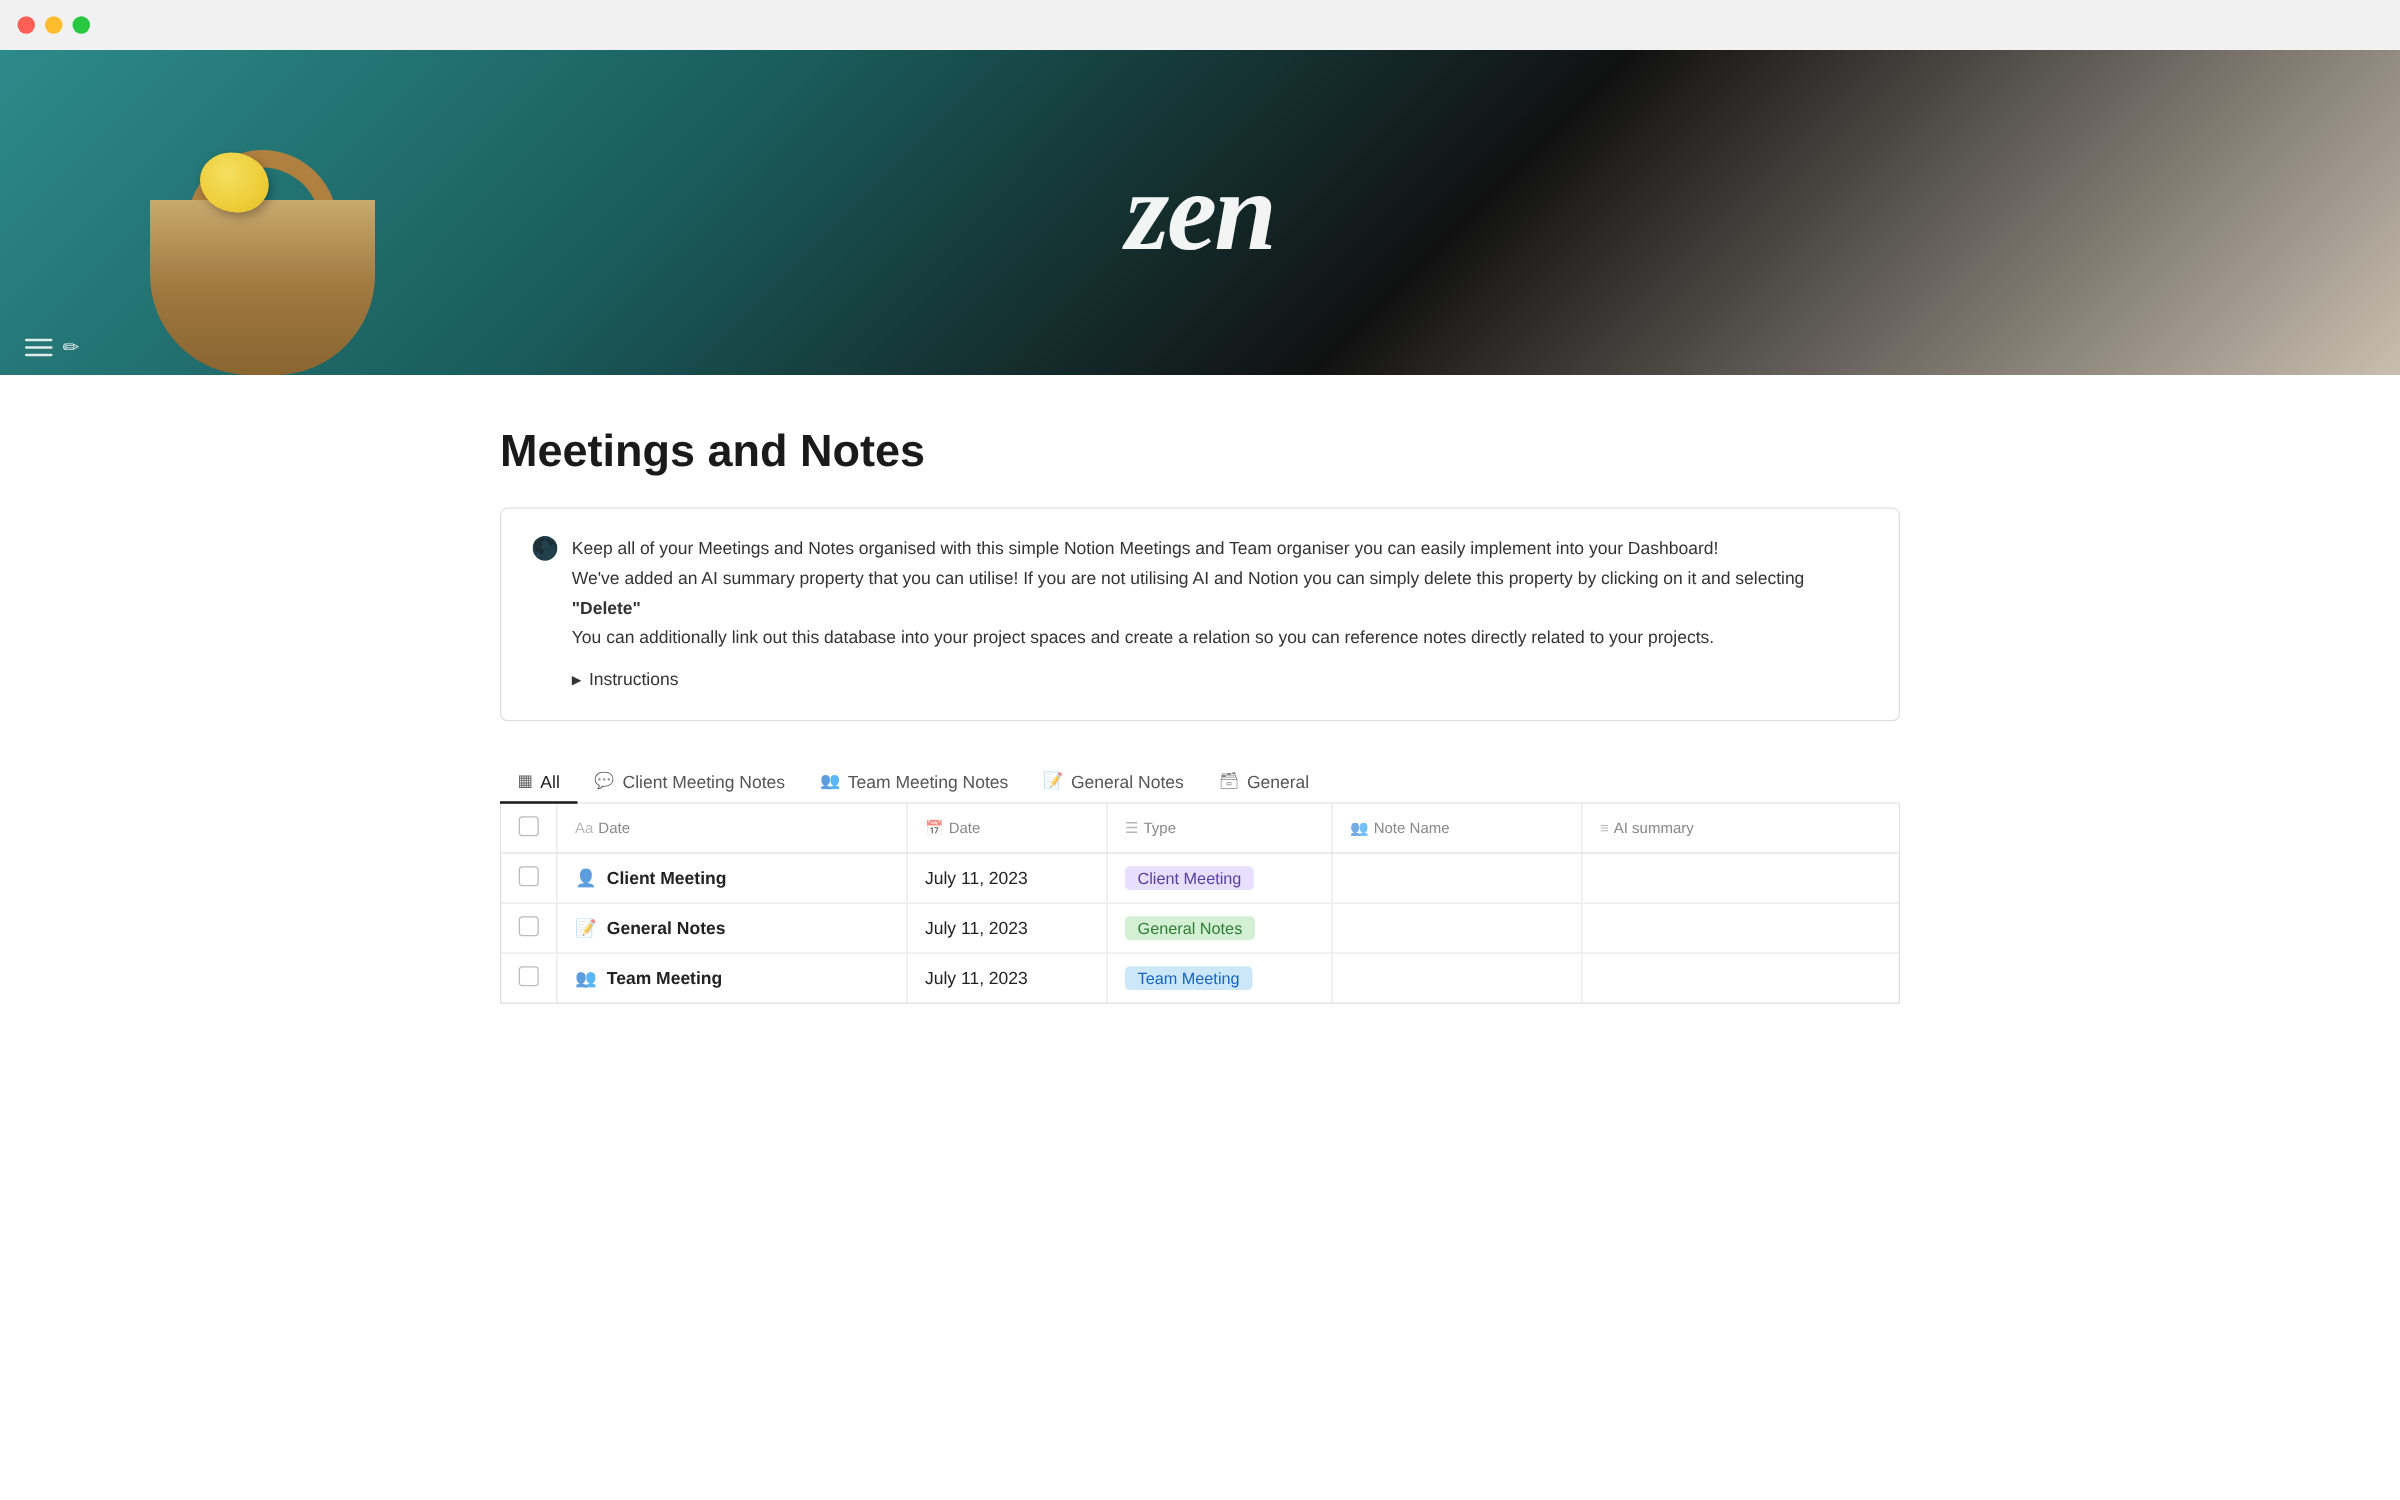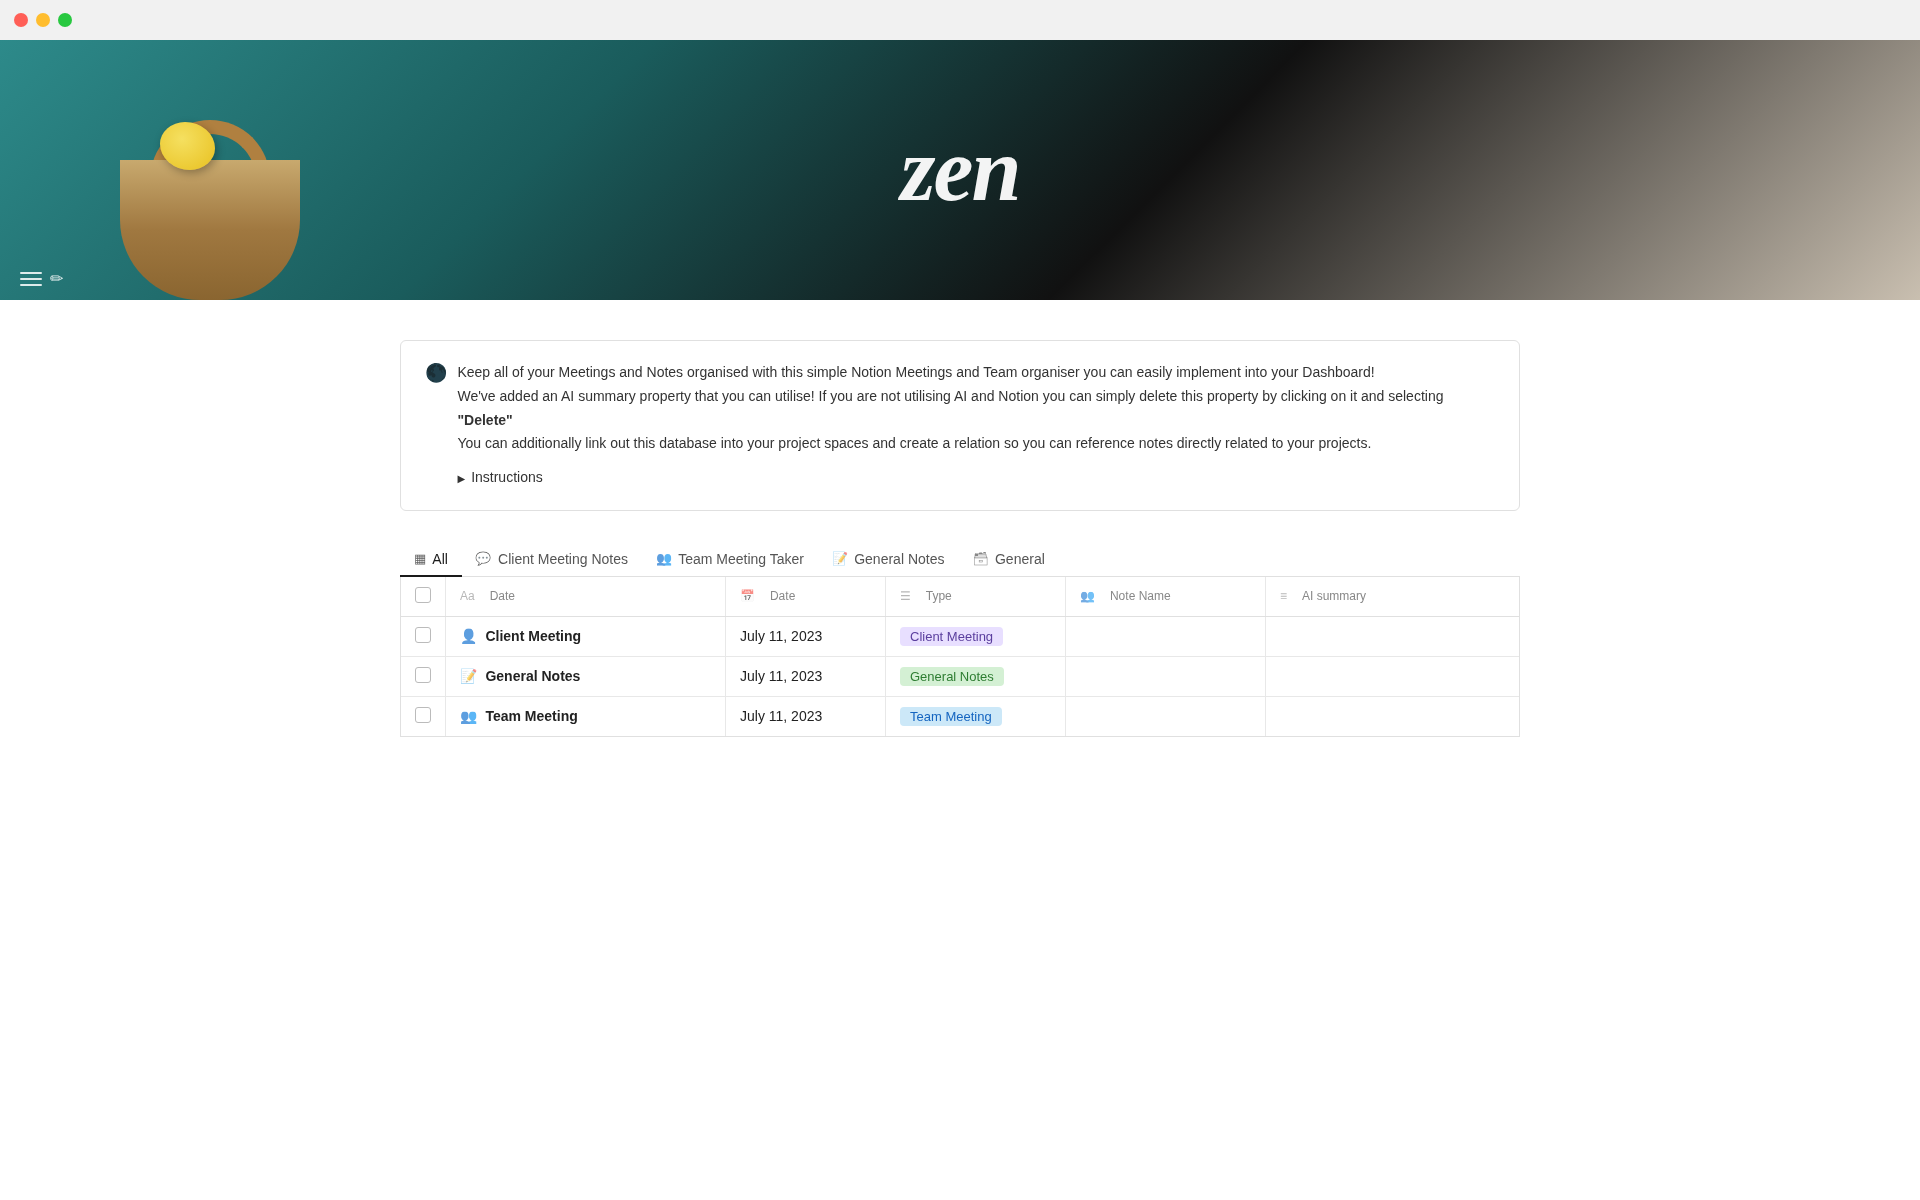--- a/index.html
+++ b/index.html
@@ -285,21 +285,21 @@
     .col-check { width: 44px; }
     .col-name { width: 280px; }
     .col-date { width: 160px; }
     .col-type { width: 180px; }
     .col-noter { width: 200px; }
     .col-ai { flex: 1; }
 
     .th-inner {
       display: flex;
       align-items: flex-end;
-      gap: 15px;
+      gap: 4px;
     }
     .th-icon { font-size: 12px; opacity: 0.6; }
   </style>
 </head>
 <body>
 
 <div class="titlebar">
   <div class="traffic-light tl-red"></div>
   <div class="traffic-light tl-yellow"></div>
   <div class="traffic-light tl-green"></div>
@@ -326,20 +326,21 @@
           <span></span>
           <span></span>
       </div>
       <span class="pencil-icon">✏</span>
     </div>
   </div>
 </div>
 
 <div class="main-content">
 
+  <h1 class="page-title">Meetings and Notes</h1>
 
   <div class="info-box">
     <div class="info-box-header">
       <span class="bullet-icon">🌑</span>
       <div class="info-text">
         <div>Keep all of your Meetings and Notes organised with this simple Notion Meetings and Team organiser you can easily implement into your Dashboard!</div>
         <div>
           <span>We've added an AI summary property that you can utilise! If you are not utilising AI and Notion you can simply delete this property by clicking on it and selecting </span><strong>"Delete"</strong>
         </div>
         <div>You can additionally link out this database into your project spaces and create a relation so you can reference notes directly related to your projects.</div>
@@ -355,21 +356,21 @@
     <div class="tab active">
       <span class="tab-icon">▦</span>
       <span>All</span>
     </div>
     <div class="tab">
       <span class="tab-icon">💬</span>
       <span>Client Meeting Notes</span>
     </div>
     <div class="tab">
       <span class="tab-icon">👥</span>
-      <span>Team Meeting Taker</span>
+      <span>Team Meeting Notes</span>
     </div>
     <div class="tab">
       <span class="tab-icon">📝</span>
       <span>General Notes</span>
     </div>
     <div class="tab">
       <span class="tab-icon">🗃</span>
       <span>General</span>
     </div>
   </div>

